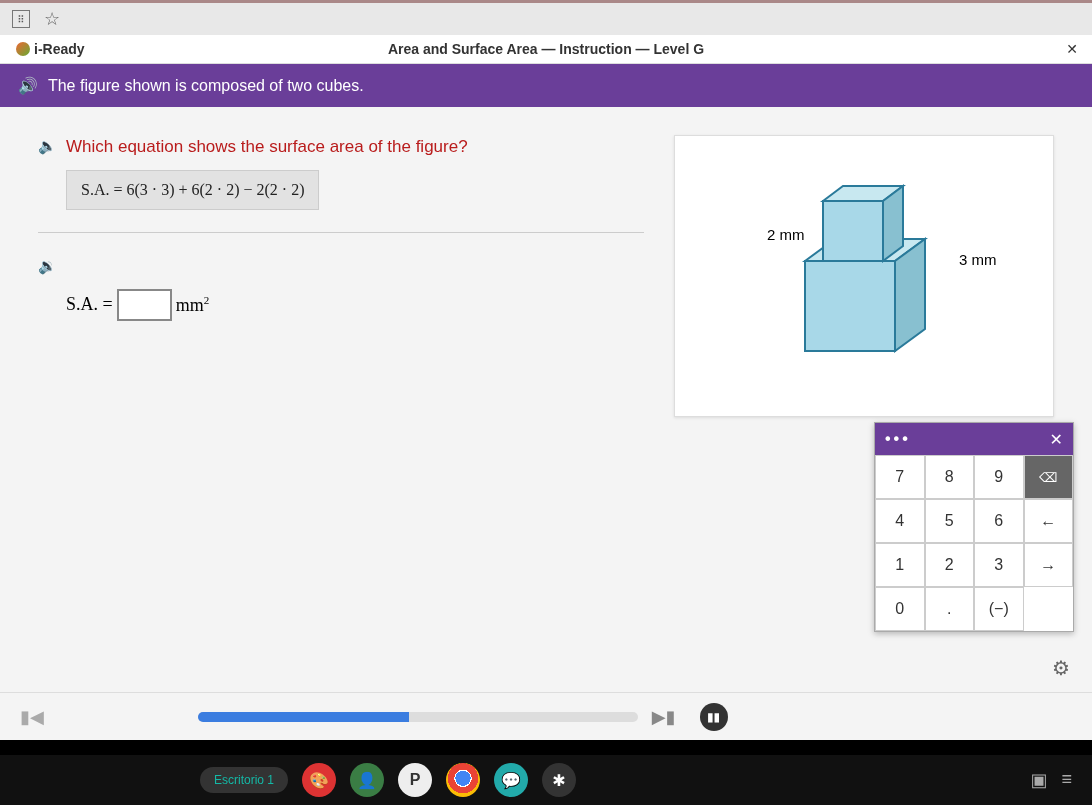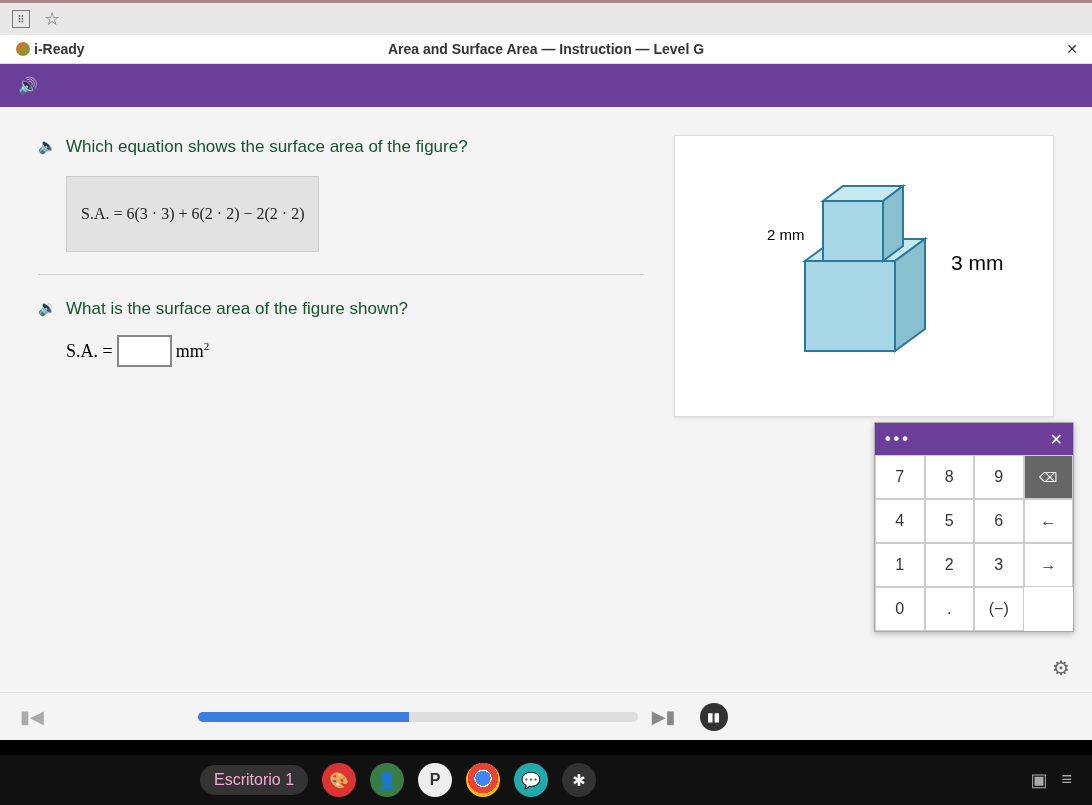--- a/index.html
+++ b/index.html
@@ -58,43 +58,42 @@
   background:#f4f4f4;
   padding:28px 38px;
   display:flex;
   gap:30px;
   position:relative;
 }
 .left-col { flex:1;}
 .question-block { margin-bottom:18px;}
 .q-row { display:flex;align-items:flex-start;gap:10px;margin-bottom:10px;}
 .mini-speaker { width:18px;height:18px;color:#888;font-size:15px;margin-top:2px;}
-.q-text { font-size:17px;color:#14532d;line-height:1.45;}
+.q-text { font-size:17px;color:#b91c1c;line-height:1.45;}
 .eq-box {
   background:#e2e2e2;
   border:1px solid #ccc;
-  padding:28px 14px;
+  padding:10px 14px;
   font-size:16px;
   color:#222;
   display:inline-block;
   margin-left:28px;
-  margin-top:6px;
   font-family: 'Times New Roman', serif;
 }
 .divider { border:none;border-top:1px solid #ccc;margin:22px 0;}
 .answer-row { display:flex;align-items:center;gap:4px;margin-left:28px;margin-top:14px;font-family:'Times New Roman',serif;font-size:18px;}
 .answer-input { width:55px;height:32px;border:2px solid #888;background:#fff;text-align:center;font-size:16px;}
 .unit sup{font-size:11px;}
 .figure-panel {
   width:380px;height:282px;background:#fff;border:1px solid #ddd;box-shadow:0 1px 3px rgba(0,0,0,.1);
   position:relative;
 }
 .cube-svg{position:absolute;left:70px;top:25px;}
 .label-2mm{position:absolute;left:92px;top:90px;font-size:15px;}
-.label-3mm{position:absolute;left:276px;top:115px;font-size:21px;}
+.label-3mm{position:absolute;left:284px;top:115px;font-size:15px;}
 
 
 .keypad {
   position:absolute;
   right:18px;bottom:60px;
   width:200px;
   background:#fff;
   border:1px solid #aaa;
   box-shadow:0 2px 6px rgba(0,0,0,.25);
 }
@@ -113,21 +112,21 @@
 .progress-track{flex:0 0 440px;height:10px;background:#ddd;border-radius:5px;overflow:hidden;margin-left:140px;}
 .progress-fill{height:100%;background:#3b7de0;width:48%;}
 .skip-fwd{color:#888;font-size:18px;}
 .pause-btn{width:28px;height:28px;border-radius:50%;background:#333;color:#fff;display:flex;align-items:center;justify-content:center;font-size:12px;margin-left:10px;}
 .gear{position:absolute;right:22px;bottom:12px;color:#666;font-size:20px;}
 
 .taskbar{
   position:absolute;left:0;right:0;bottom:0;height:50px;background:#111;
   display:flex;align-items:center;gap:14px;padding-left:200px;
 }
-.task-pill{background:#333;color:#f9a8d4;padding:6px 14px;border-radius:16px;font-size:16px;}
+.task-pill{background:#333;color:#14b8a6;padding:6px 14px;border-radius:16px;font-size:12px;}
 .task-icon{width:34px;height:34px;border-radius:50%;display:flex;align-items:center;justify-content:center;font-size:16px;color:#fff;}
 .red{background:#d33;}
 .green{background:#3a7d44;}
 .white{background:#eee;color:#333;font-weight:bold;}
 .chrome{background:radial-gradient(circle at 50% 45%,#4285f4 0 30%,#fff 30% 34%,#ea4335 34% 60%,#fbbc05 60% 80%,#34a853 80% 100%);}
 .teal{background:#2aa;}
 .dark{background:#333;}
 .tray{position:absolute;right:20px;color:#aaa;font-size:18px;display:flex;gap:14px;}
 </style>
 </head>
@@ -146,39 +145,39 @@
     <div class="logo">
       <span class="logo-dot"></span>
       <span>i-Ready</span>
     </div>
     <div class="lesson-title">Area and Surface Area — Instruction — Level G</div>
     <div class="close-x">✕</div>
   </div>
 
   <div class="prompt-bar">
     <span>🔊</span>
+    <span>The figure shown is composed of two cubes.</span>
   </div>
 
   <div class="content-area">
     <div class="left-col">
 
       <div class="question-block">
         <div class="q-row">
           <span class="mini-speaker">🔈</span>
           <span class="q-text">Which equation shows the surface area of the figure?</span>
         </div>
         <div class="eq-box">S.A. = 6(3 · 3) + 6(2 · 2) − 2(2 · 2)</div>
       </div>
 
       <hr class="divider">
 
       <div class="question-block">
         <div class="q-row">
           <span class="mini-speaker">🔉</span>
-          <span class="q-text">What is the surface area of the figure shown?</span>
         </div>
         <div class="answer-row">
           <span>S.A. =</span>
           <input class="answer-input" value="" style="">
           <span class="unit"><span>mm</span><sup>2</sup></span>
         </div>
       </div>
     </div>
 
     <div class="figure-panel">

